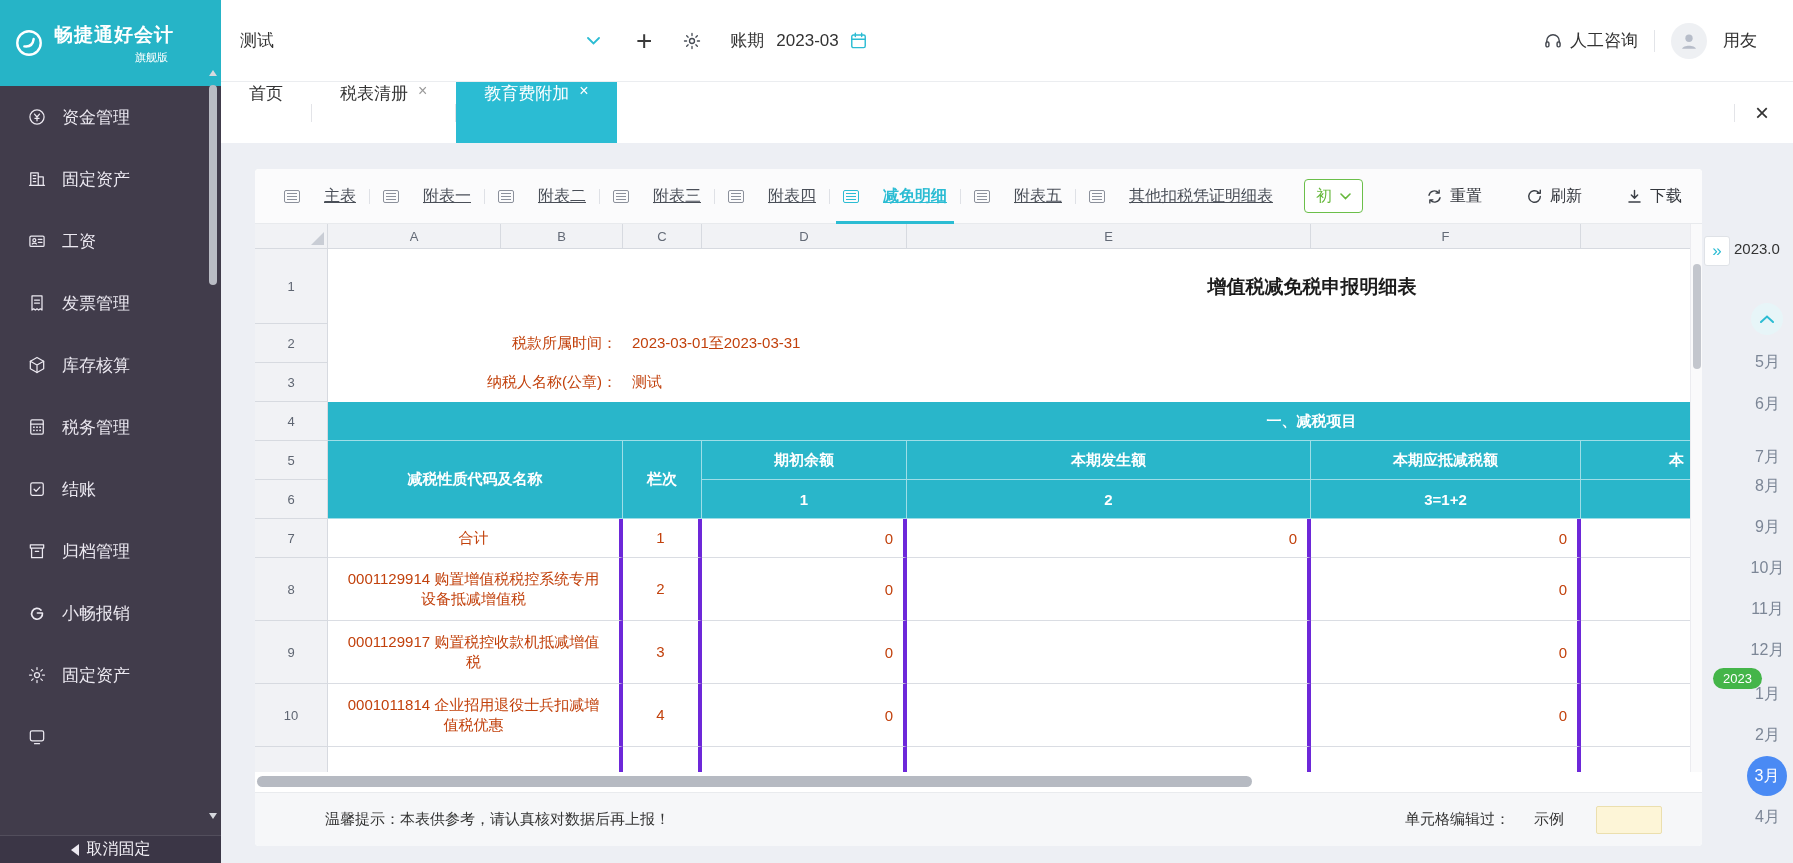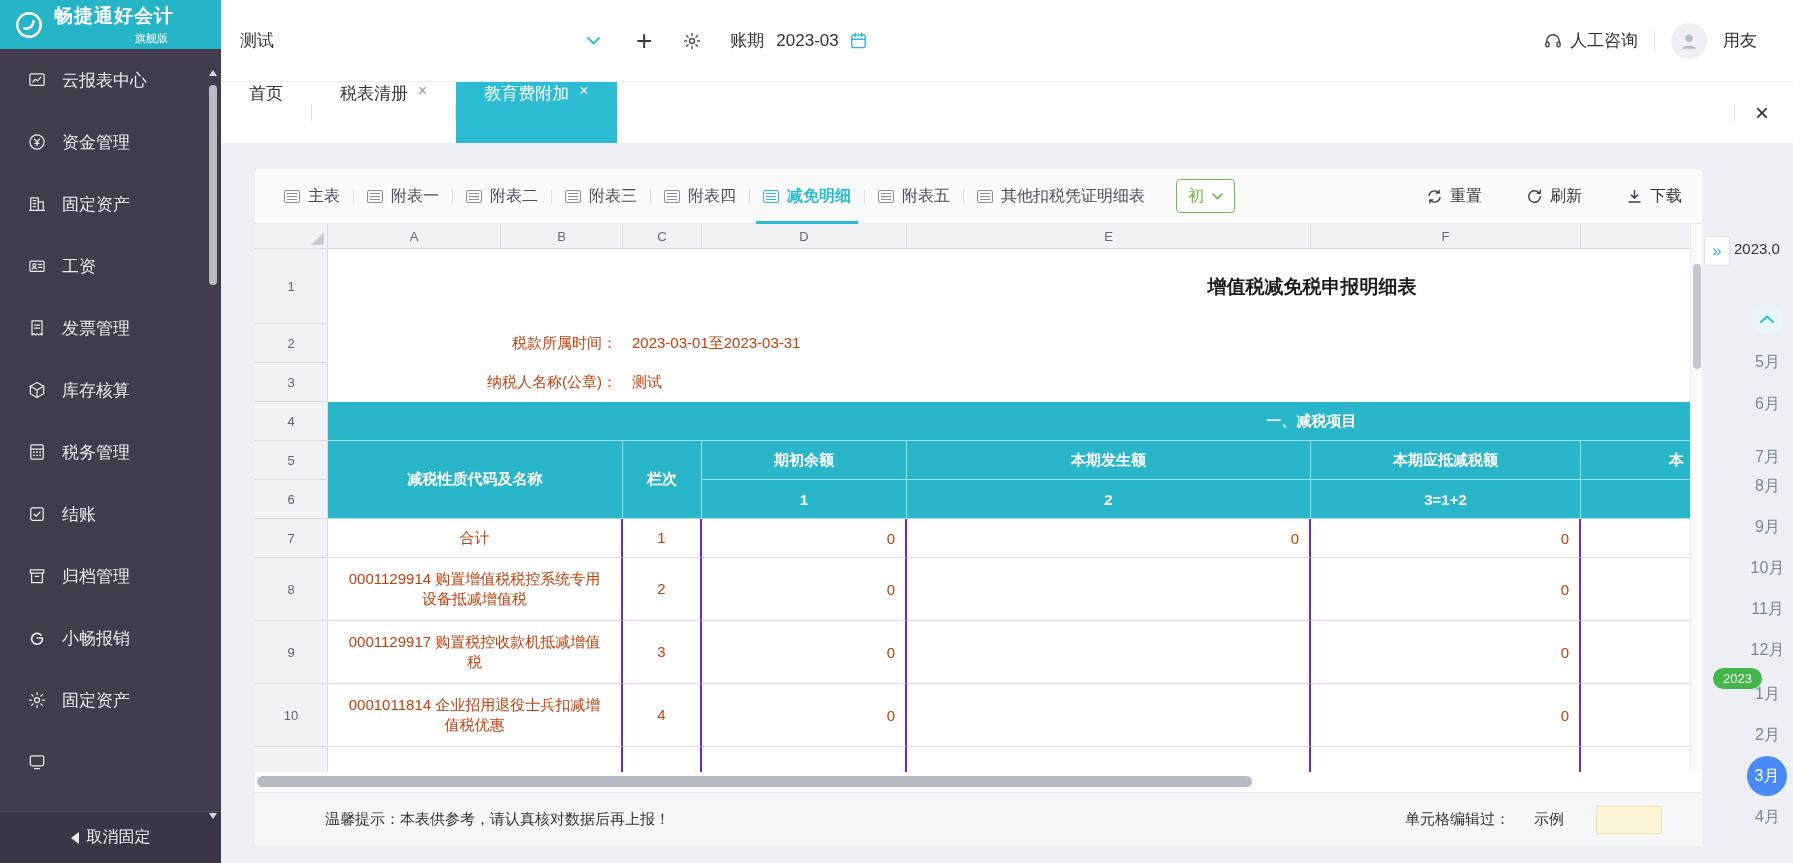--- a/index.html
+++ b/index.html
@@ -2,27 +2,27 @@
 <html><head>
 <meta charset="utf-8">
 <style>
   * { margin:0; padding:0; box-sizing:border-box; }
   html,body { background:#dfe2e8; }
   body { font-family:"Liberation Sans","DejaVu Sans",sans-serif; }
   .app { position:relative; width:1793px; height:863px; overflow:hidden; background:#edeff4; }
 
   
   .sidebar { position:absolute; left:0; top:0; width:221px; height:863px; background:#413c4b; z-index:5; }
-  .logo { height:49px; background:#26b4c7; display:flex; align-items:center; padding-left:13px; gap:9px; }
+  .logo { height:86px; background:#26b4c7; display:flex; align-items:center; padding-left:13px; gap:9px; }
   .logo-title { color:#fff; font-size:19px; font-weight:bold; letter-spacing:1px; }
   .logo-badge { color:#fff; font-size:11px; text-align:right; margin-top:2px; padding-right:6px; }
   .menu { height:750px; overflow:hidden; }
   .menu-item { height:62px; display:flex; align-items:center; gap:15px; padding-left:27px; color:#ece9f1; font-size:17px; cursor:pointer; }
   .mi-icon svg { display:block; }
-  .pin-bar { position:absolute; left:0; right:0; bottom:0; height:52px; background:#3b3646; border-top:1px solid rgba(255,255,255,.12); display:flex; align-items:center; justify-content:center; gap:8px; color:#f0eef4; font-size:16px; cursor:pointer; z-index:6; }
+  .pin-bar { position:absolute; left:0; right:0; bottom:0; height:28px; background:#3b3646; border-top:1px solid rgba(255,255,255,.12); display:flex; align-items:center; justify-content:center; gap:8px; color:#f0eef4; font-size:16px; cursor:pointer; z-index:6; }
   .tri-left { width:0; height:0; border-top:6px solid transparent; border-bottom:6px solid transparent; border-right:8px solid #ece9f1; }
   .sb-scroll { position:absolute; right:3px; top:76px; bottom:50px; width:10px; z-index:7; }
   .sb-thumb { position:absolute; left:1px; top:9px; width:8px; height:200px; background:#b9bcc4; border-radius:4px; }
   .tri-up { position:absolute; top:-6px; left:1px; width:0; height:0; border-left:4px solid transparent; border-right:4px solid transparent; border-bottom:6px solid #d7d9de; }
   .tri-down { position:absolute; bottom:-6px; left:1px; width:0; height:0; border-left:4px solid transparent; border-right:4px solid transparent; border-top:6px solid #d7d9de; }
 
   
   .topbar { position:absolute; left:221px; top:0; right:0; height:82px; background:#fff; border-bottom:1px solid #ebedf0; display:flex; align-items:center; padding-left:19px; z-index:4; }
   .company-select { width:360px; display:flex; align-items:center; justify-content:space-between; cursor:pointer; font-size:17px; color:#333; }
   .add-btn { margin-left:36px; background:none; border:none; font-size:28px; font-weight:300; color:#3a3a3a; line-height:1; cursor:pointer; font-family:inherit; }
@@ -44,21 +44,21 @@
   .ttab.active .tclose { color:#fff; }
   .tsep { width:1px; height:18px; background:#e3e4e8; align-self:center; }
   .tr-right { position:absolute; right:0; top:0; height:100%; display:flex; align-items:center; gap:20px; padding-right:24px; }
   .close-all { font-size:24px; color:#333; cursor:pointer; line-height:1; }
 
   
   .panel { position:absolute; left:255px; top:169px; width:1447px; height:677px; background:#fff; border-radius:4px; z-index:2; display:flex; flex-direction:column; overflow:hidden; }
 
   
   .sheetbar { height:55px; flex:none; background:#fbfbfc; border-bottom:1px solid #e8eaed; display:flex; align-items:center; padding:0 16px; }
-  .stab { position:relative; height:100%; display:flex; align-items:center; gap:8px; padding:0 13px; font-size:16px; color:#4a4f58; cursor:pointer; white-space:nowrap; }
+  .stab { position:relative; height:100%; display:flex; align-items:center; gap:24px; padding:0 13px; font-size:16px; color:#4a4f58; cursor:pointer; white-space:nowrap;text-decoration:underline; }
   .stab.active { color:#2bbcd3; font-weight:bold; }
   .stab.active::after { content:""; position:absolute; left:6px; right:6px; bottom:-1px; height:3px; background:#2bbcd3; }
   .sheet-doc-icon { width:16px; height:13px; border:1px solid #8b909b; border-radius:2px; position:relative; color:#8b909b; flex:none; }
   .sheet-doc-icon::before { content:""; position:absolute; left:2px; right:2px; top:2px; height:7px;
       background:repeating-linear-gradient(to bottom, currentColor 0 1px, transparent 1px 3px); }
   .stab.active .sheet-doc-icon { color:#2bbcd3; border-color:#2bbcd3; }
   .ssep { width:1px; height:15px; background:#dfe1e6; flex:none; }
   .green-dd { margin-left:18px; height:34px; border:1px solid #6bbf4a; border-radius:4px; display:flex; align-items:center; gap:8px; padding:0 11px; color:#67b83c; font-size:16px; cursor:pointer; background:#fff; }
   .toolbar { margin-left:auto; display:flex; align-items:center; gap:44px; padding-right:4px; }
   .tbtn { background:none; border:none; display:flex; align-items:center; gap:7px; font-size:16px; color:#33363c; cursor:pointer; font-family:inherit; }
@@ -71,21 +71,21 @@
   .c { flex:none; }
   .cA{width:173px;} .cB{width:122px;} .cC{width:79px;} .cD{width:205px;} .cE{width:404px;} .cF{width:270px;} .cG{width:715px;}
   .cAB{width:295px;} .cCE{width:688px;} .cALL{width:1968px;}
   .rh { width:73px; flex:none; background:#f1f2f5; border-right:1px solid #d7dae0; border-bottom:1px solid #d7dae0; display:flex; align-items:center; justify-content:center; color:#5f6672; font-size:13px; }
   .rh.split { flex-direction:column; align-items:stretch; padding:0; }
   .rh .half { flex:1; display:flex; align-items:center; justify-content:center; }
   .rh .half:first-child { border-bottom:1px solid #d7dae0; }
   .corner { position:relative; }
   .corner::after { content:""; position:absolute; right:3px; bottom:3px; width:0; height:0; border-left:13px solid transparent; border-bottom:13px solid #c9cdd5; }
   .ch { background:#f1f2f5; border-right:1px solid #d7dae0; border-bottom:1px solid #d7dae0; display:flex; align-items:center; justify-content:center; color:#636a76; font-size:13px; }
-  .b { border-right:2px solid #6d28d9; border-bottom:1px solid #dadde3; }
+  .b { border-right:4px solid #6d28d9; border-bottom:1px solid #dadde3; }
   .dc { display:flex; align-items:center; font-size:15px; color:#c2410c; }
   .ctr { justify-content:center; text-align:center; padding:0 14px; line-height:20px; }
   .num { justify-content:flex-end; padding-right:10px; }
   .title { justify-content:center; font-weight:bold; font-size:19px; color:#1c1c1c; }
   .rlbl { justify-content:flex-end; padding-right:6px; }
   .rval { padding-left:9px; }
   .tcell { background:#29b6ca; color:#fff; border-right:1px solid rgba(255,255,255,.55); border-bottom:1px solid rgba(255,255,255,.55); display:flex; align-items:center; justify-content:center; font-weight:600; font-size:15px; }
   .band { font-weight:bold; }
   .vs { display:flex; flex-direction:column; background:#29b6ca; color:#fff; border-right:1px solid rgba(255,255,255,.55); border-bottom:1px solid rgba(255,255,255,.55); }
   .vs .vt, .vs .vb { flex:1; display:flex; align-items:center; justify-content:center; font-weight:600; font-size:15px; }
@@ -124,29 +124,20 @@
             <path d="M8.5 14.5c4 .5 6.5-1.5 7-5.5"></path>
           </svg>
       </span>
       <div>
         <div class="logo-title">畅捷通好会计</div>
         <div class="logo-badge">旗舰版</div>
       </div>
     </div>
 
     <nav class="menu">
-      <div class="menu-item">
-        <span class="mi-icon">
-            <svg width="20" height="20" viewBox="0 0 24 24" fill="none" stroke="#ece9f1" stroke-width="1.5" stroke-linecap="round" stroke-linejoin="round">
-              <rect x="3.5" y="4.5" width="17" height="14" rx="1.5"></rect>
-              <path d="M7 14.5l3-3.5 2.5 2 4-4.5"></path>
-            </svg>
-          </span>
-        <span>云报表中心</span>
-      </div>
       <div class="menu-item">
         <span class="mi-icon">
             <svg width="20" height="20" viewBox="0 0 24 24" fill="none" stroke="#ece9f1" stroke-width="1.5" stroke-linecap="round" stroke-linejoin="round">
               <circle cx="12" cy="12" r="8.5"></circle>
               <path d="M9 8.5l3 3.5 3-3.5M12 12v4.5M9.5 13.5h5"></path>
             </svg>
           </span>
         <span>资金管理</span>
       </div>
       <div class="menu-item">

